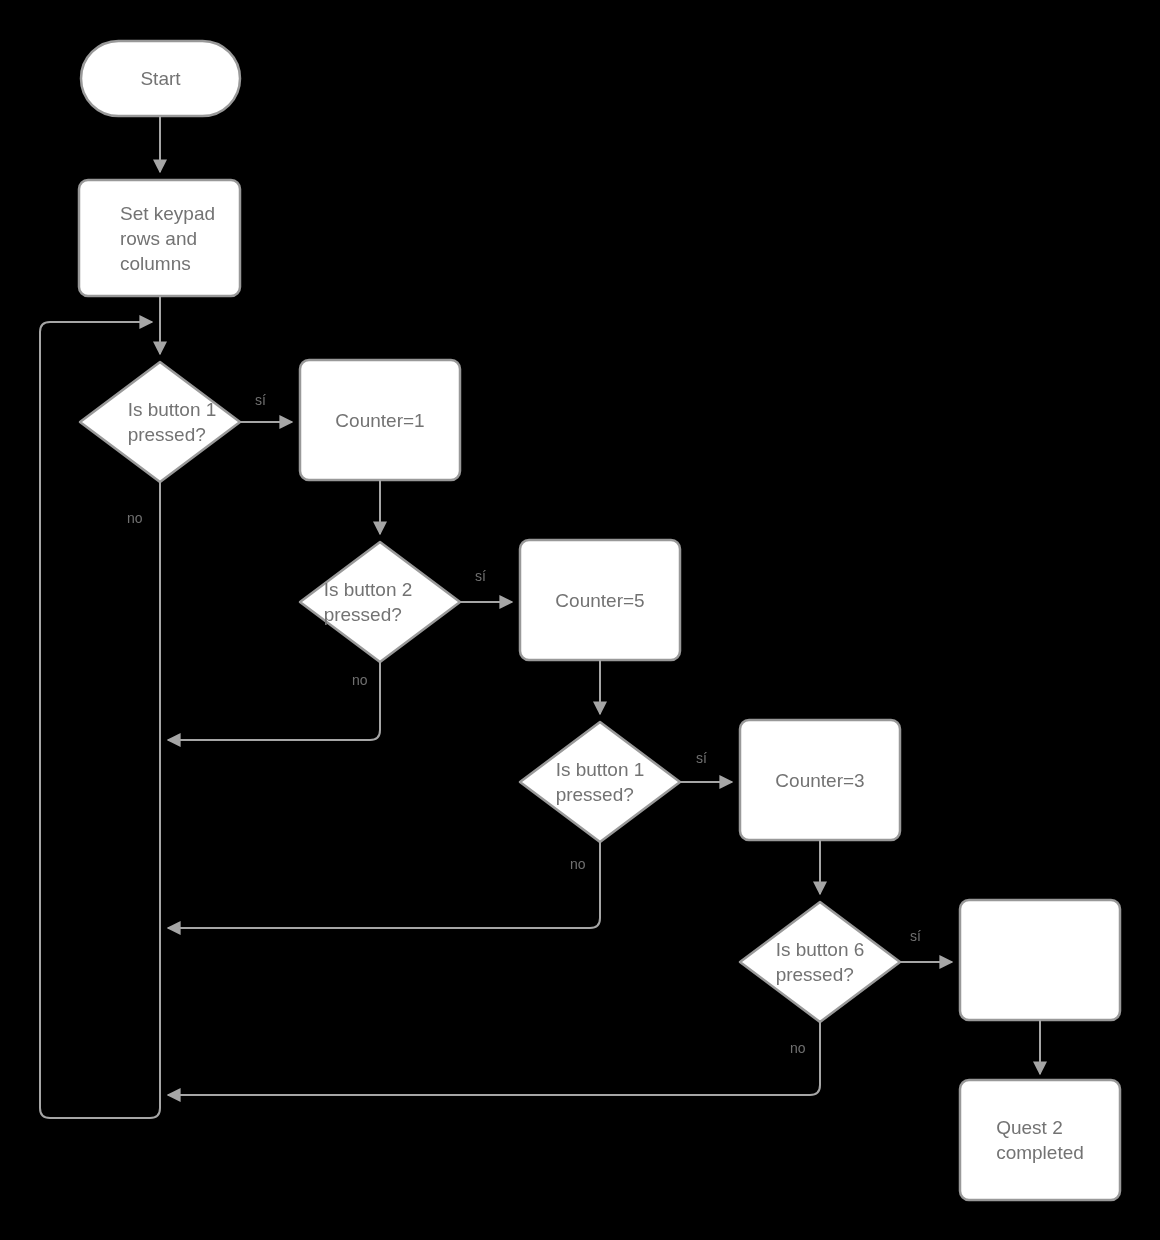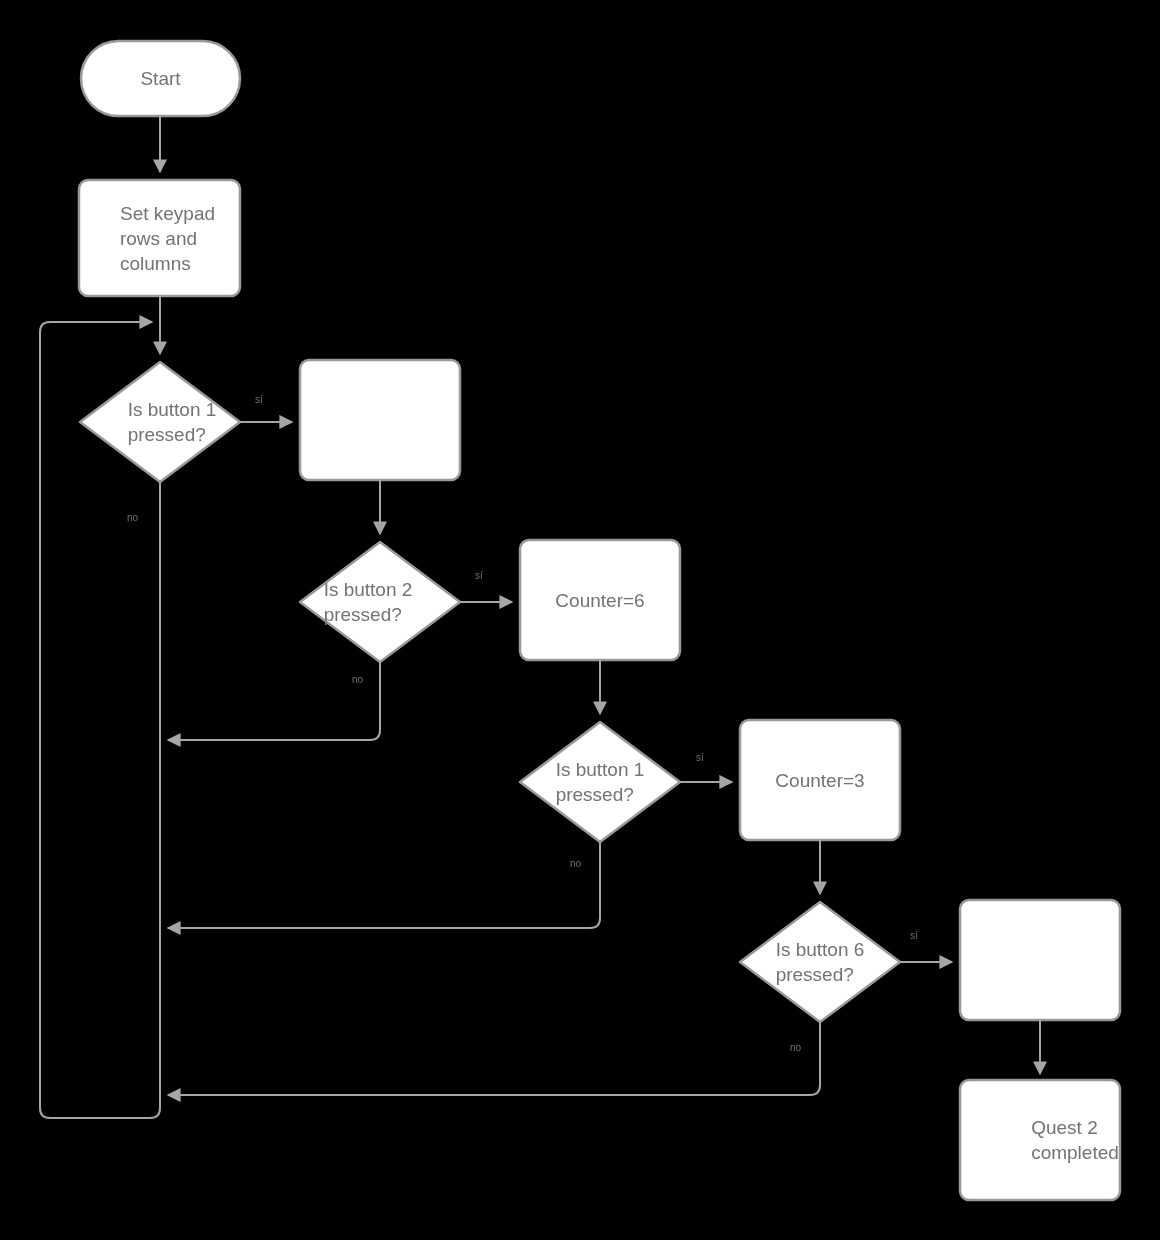--- a/index.html
+++ b/index.html
@@ -31,21 +31,21 @@
     color: #737373;
     font-size: 19px;
     line-height: 25px;
     font-family: "Liberation Sans", sans-serif;
     white-space: pre;
     pointer-events: none;
   }
   .edge-label {
     position: absolute;
     color: #707070;
-    font-size: 10px;
+    font-size: 14px;
     line-height: 16px;
     font-family: "Liberation Sans", sans-serif;
     white-space: pre;
     pointer-events: none;
   }
 </style>
 </head>
 <body>
 
 <div id="canvas">
@@ -116,36 +116,37 @@
 
   <div class="node-label" style="left:81px; top:41px; width:159px; height:75px;">Start</div>
 
   <div class="node-label" style="left:79px; top:180px; width:177px; height:116px;">Set keypad
 rows and
 columns</div>
 
   <div class="node-label" style="left:72px; top:362px; width:200px; height:120px;">Is button 1
 pressed?</div>
 
+  <div class="node-label" style="left:300px; top:360px; width:160px; height:120px;">Counter=1</div>
 
   <div class="node-label" style="left:268px; top:542px; width:200px; height:120px;">Is button 2
 pressed?</div>
 
-  <div class="node-label" style="left:520px; top:540px; width:160px; height:120px;">Counter=6</div>
+  <div class="node-label" style="left:520px; top:540px; width:160px; height:120px;">Counter=5</div>
 
   <div class="node-label" style="left:500px; top:722px; width:200px; height:120px;">Is button 1
 pressed?</div>
 
   <div class="node-label" style="left:740px; top:720px; width:160px; height:120px;border-radius:23px;">Counter=3</div>
 
   <div class="node-label" style="left:720px; top:902px; width:200px; height:120px;">Is button 6
 pressed?</div>
 
 
-  <div class="node-label" style="left:960px; top:1080px; width:160px; height:120px;margin-left:35px;">Quest 2
+  <div class="node-label" style="left:960px; top:1080px; width:160px; height:120px;">Quest 2
 completed</div>
 
   <div class="edge-label" style="left:255px; top:392px;">sí</div>
   <div class="edge-label" style="left:127px; top:510px;">no</div>
 
   <div class="edge-label" style="left:475px; top:568px;">sí</div>
   <div class="edge-label" style="left:352px; top:672px;">no</div>
 
   <div class="edge-label" style="left:696px; top:750px;">sí</div>
   <div class="edge-label" style="left:570px; top:856px;">no</div>

